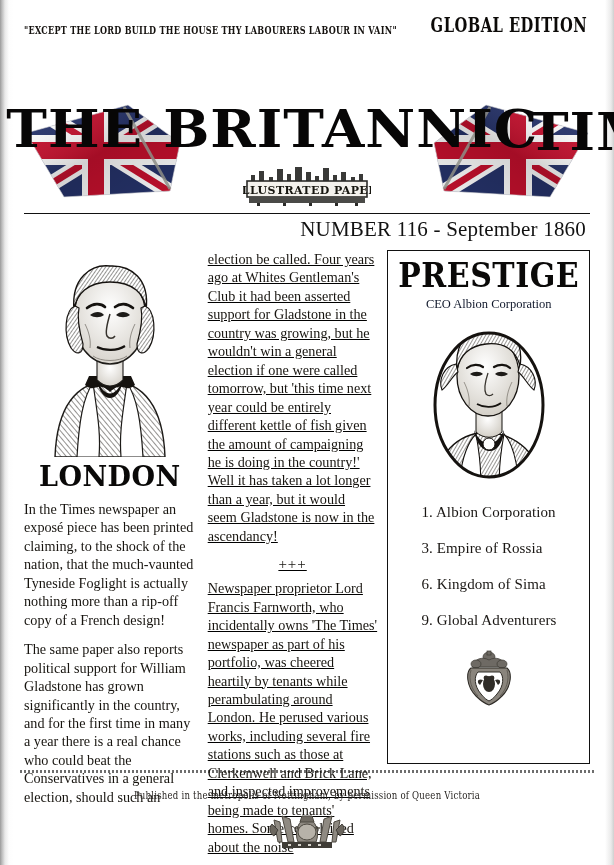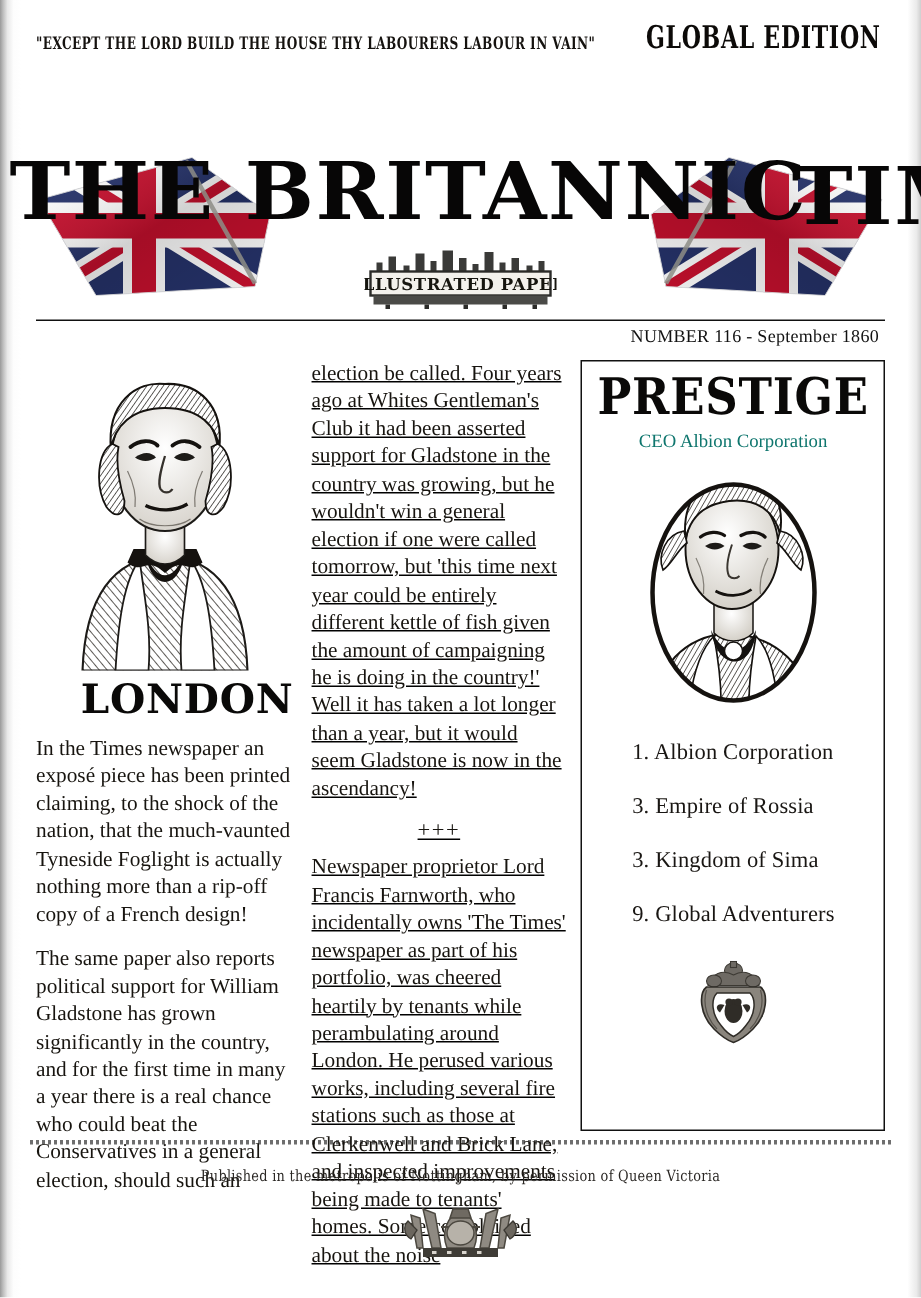--- a/index.html
+++ b/index.html
@@ -68,37 +68,37 @@
   .flag.right{right:6px;}
 
   .illus{position:absolute;left:50%;transform:translateX(-50%);top:120px;
          width:128px;height:44px;z-index:4;}
 
   .rule-main{border:0;border-top:1.6px solid #111;margin:2px 10px 0 10px;}
 
   .issueline{
     text-align:right;padding:3px 14px 0 0;
     font-family:"Liberation Serif", serif;
-    font-size:12px;color:#121212;letter-spacing:.2px;
+    font-size:21px;color:#121212;letter-spacing:.2px;
   }
 
   
   .cols{display:flex;gap:0;padding:8px 10px 0 10px;height:520px;box-sizing:border-box;}
   .col{box-sizing:border-box;}
   .col-left{width:190px;padding-right:12px;}
   .col-mid{width:186px;padding-right:10px;text-decoration:underline;}
   .col-right{width:210px;}
 
   .portrait-main{width:150px;height:205px;display:block;margin:2px auto 0 auto;}
 
   .headline{
     font-family:"DejaVu Serif", serif;
     font-weight:bold;
     font-size:27px;
-    text-align:right;
+    text-align:center;
     color:#0a0908;
     margin:4px 0 8px 0;
     letter-spacing:.5px;
   }
   p.body{
     font-family:"Liberation Serif", serif;
     font-size:14.2px;
     line-height:1.30;
     color:#17140f;
     margin:0 0 11px 0;
@@ -119,21 +119,21 @@
     background:#fff;
   }
   .prestige-title{
     font-family:"DejaVu Serif", serif;
     font-weight:bold;font-size:30px;color:#0a0908;
     letter-spacing:.5px;line-height:1;margin-top:2px;
     transform:scaleY(1.12);
   }
   .prestige-sub{
     font-family:"Liberation Serif", serif;
-    font-size:12.5px;color:#0f766e;margin-top:6px;margin-bottom:2px;
+    font-size:12.5px;color:#0f172a;margin-top:6px;margin-bottom:2px;
   }
   .ceo-portrait{width:138px;height:178px;margin-top:2px;}
   .ranklist{list-style:none;margin:10px 0 0 17px;padding:0 0 0 8px;align-self:stretch;}
   .ranklist li{
     font-family:"Liberation Serif", serif;
     font-size:15px;color:#191613;margin:0 0 19px 0;letter-spacing:.1px;
   }
   .crest{width:62px;height:58px;margin:2px auto 0 auto;display:block;}
 
   
@@ -370,21 +370,21 @@
               <path d="M44,66 C48,74 50,82 49,90" fill="none"></path>
               <path d="M92,66 C88,74 86,82 87,90" fill="none"></path>
             </g>
           </g>
           <ellipse cx="69" cy="89" rx="54" ry="72" fill="none" stroke="#15120f" stroke-width="3"></ellipse>
         </svg>
 
         <ul class="ranklist">
           <li>1. Albion Corporation</li>
           <li>3. Empire of Rossia</li>
-          <li>3. Kingdom of Sima</li>
+          <li>6. Kingdom of Sima</li>
           <li>9. Global Adventurers</li>
         </ul>
 
         <svg class="crest" viewBox="0 0 62 58">
           <g fill="#6e6a64" stroke="#3c3933" stroke-width="0.7">
             <ellipse cx="31" cy="7" rx="6" ry="5"></ellipse>
             <rect x="29" y="1" width="4" height="4"></rect>
             <path d="M14,17 C16,9 24,6 31,10 C38,6 46,9 48,17 Z"></path>
             <ellipse cx="18" cy="14" rx="5" ry="4"></ellipse>
             <ellipse cx="44" cy="14" rx="5" ry="4"></ellipse>

